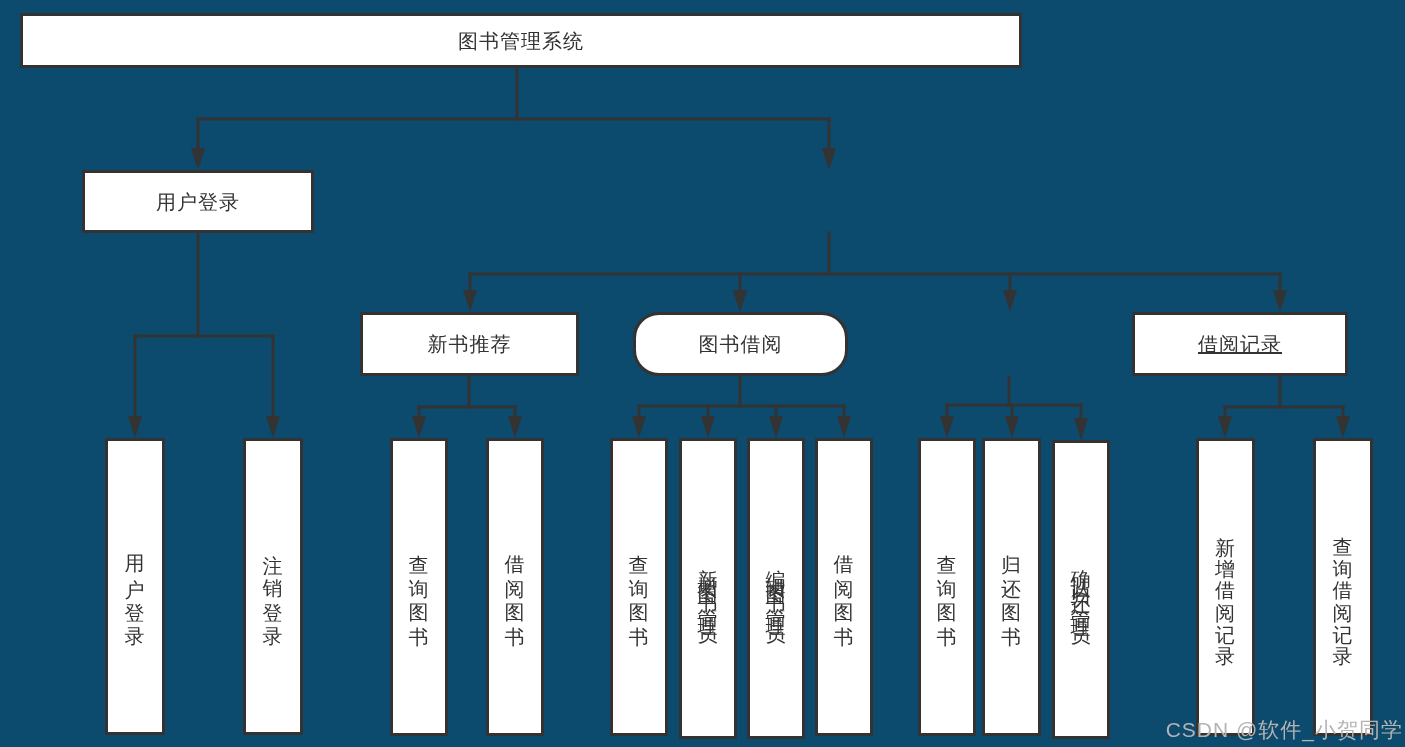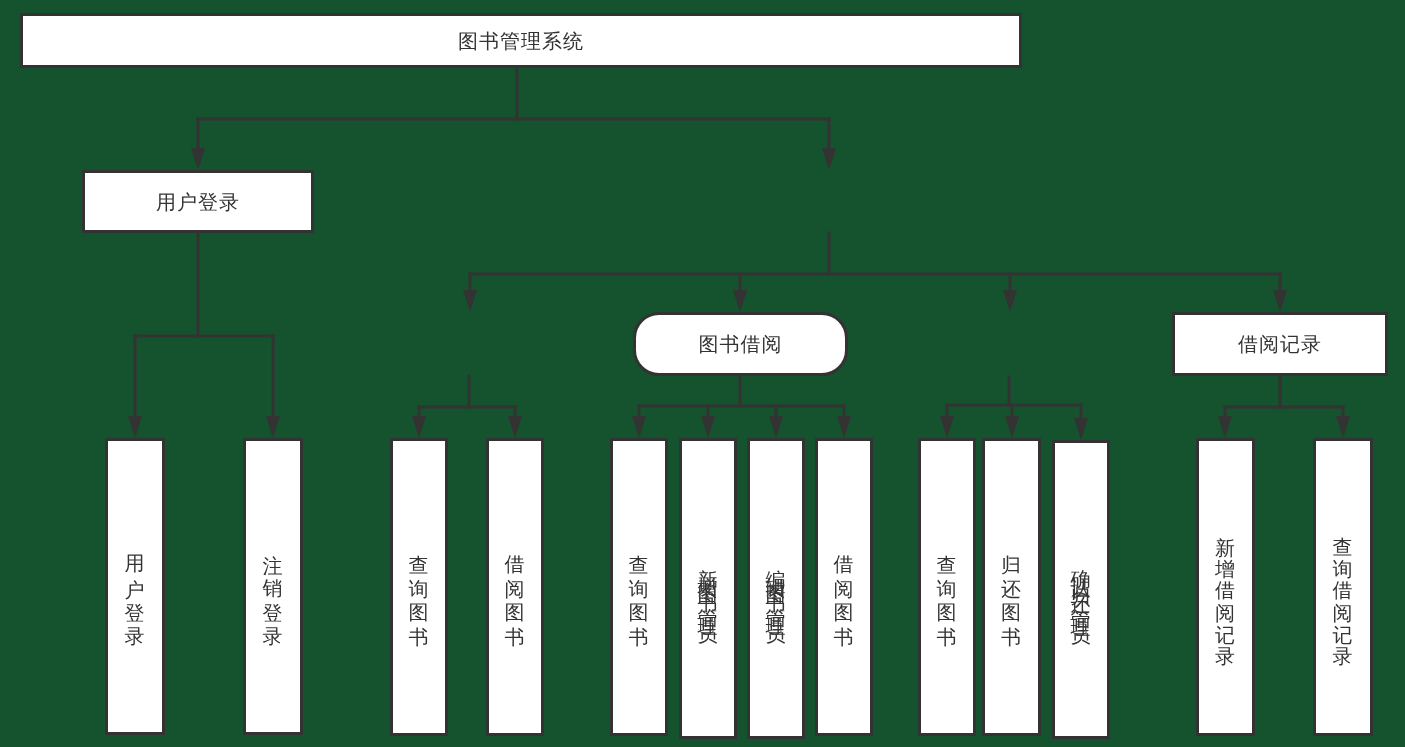--- a/index.html
+++ b/index.html
@@ -8,21 +8,21 @@
     background: #ffffff;
     width: 1405px;
     height: 747px;
     overflow: hidden;
     font-family: "Liberation Sans", "DejaVu Sans", sans-serif;
   }
   .canvas {
     position: relative;
     width: 1405px;
     height: 747px;
-    background: #14532d;
+    background: #0c4a6e;
   }
   svg.connectors {
     position: absolute;
     left: 0; top: 0;
     width: 1405px;
     height: 747px;
     pointer-events: none;
   }
   .node {
     position: absolute;
@@ -122,35 +122,37 @@
       <polygon points="1218,416 1232,416 1225,438" stroke="none"></polygon>
       <line x1="1343" y1="407" x2="1343" y2="418"></line>
       <polygon points="1336,416 1350,416 1343,438" stroke="none"></polygon>
     </g>
   </svg>
 
   <div class="node h" style="left:20px; top:13px; width:1002px; height:55px;">图书管理系统</div>
 
   <div class="node h" style="left:82px; top:170px; width:232px; height:63px;">用户登录</div>
 
+  <div class="node h" style="left:360px; top:312px; width:219px; height:64px;">新书推荐</div>
   <div class="node h" style="left:633px; top:312px; width:215px; height:64px;border-radius:26px;">图书借阅</div>
-  <div class="node h" style="left:1172px; top:312px; width:216px; height:64px;">借阅记录</div>
+  <div class="node h" style="left:1132px; top:312px; width:216px; height:64px;text-decoration:underline;">借阅记录</div>
 
   <div class="node v vt4" style="left:105px; top:438px; width:60px; height:297px;">用户登录</div>
   <div class="node v vt4" style="left:243px; top:438px; width:60px; height:297px;">注销登录</div>
 
   <div class="node v vt4" style="left:390px; top:438px; width:58px; height:298px;">查询图书</div>
   <div class="node v vt4" style="left:486px; top:438px; width:58px; height:298px;">借阅图书</div>
 
   <div class="node v vt4" style="left:610px; top:438px; width:58px; height:298px;">查询图书</div>
   <div class="node v vt9" style="left:679px; top:438px; width:58px; height:301px;">新增图书（管理员）</div>
   <div class="node v vt9" style="left:747px; top:438px; width:58px; height:301px;">编辑图书（管理员）</div>
   <div class="node v vt4" style="left:815px; top:438px; width:58px; height:298px;">借阅图书</div>
 
   <div class="node v vt4" style="left:918px; top:438px; width:58px; height:298px;">查询图书</div>
   <div class="node v vt4" style="left:982px; top:438px; width:59px; height:298px;">归还图书</div>
   <div class="node v vt9" style="left:1052px; top:440px; width:58px; height:299px;">确认归还（管理员）</div>
 
   <div class="node v vt6" style="left:1196px; top:438px; width:59px; height:298px;">新增借阅记录</div>
   <div class="node v vt6" style="left:1313px; top:438px; width:60px; height:298px;">查询借阅记录</div>
 
+  <div class="watermark">CSDN @软件_小贺同学</div>
 
 </div>
 
 </body></html>

